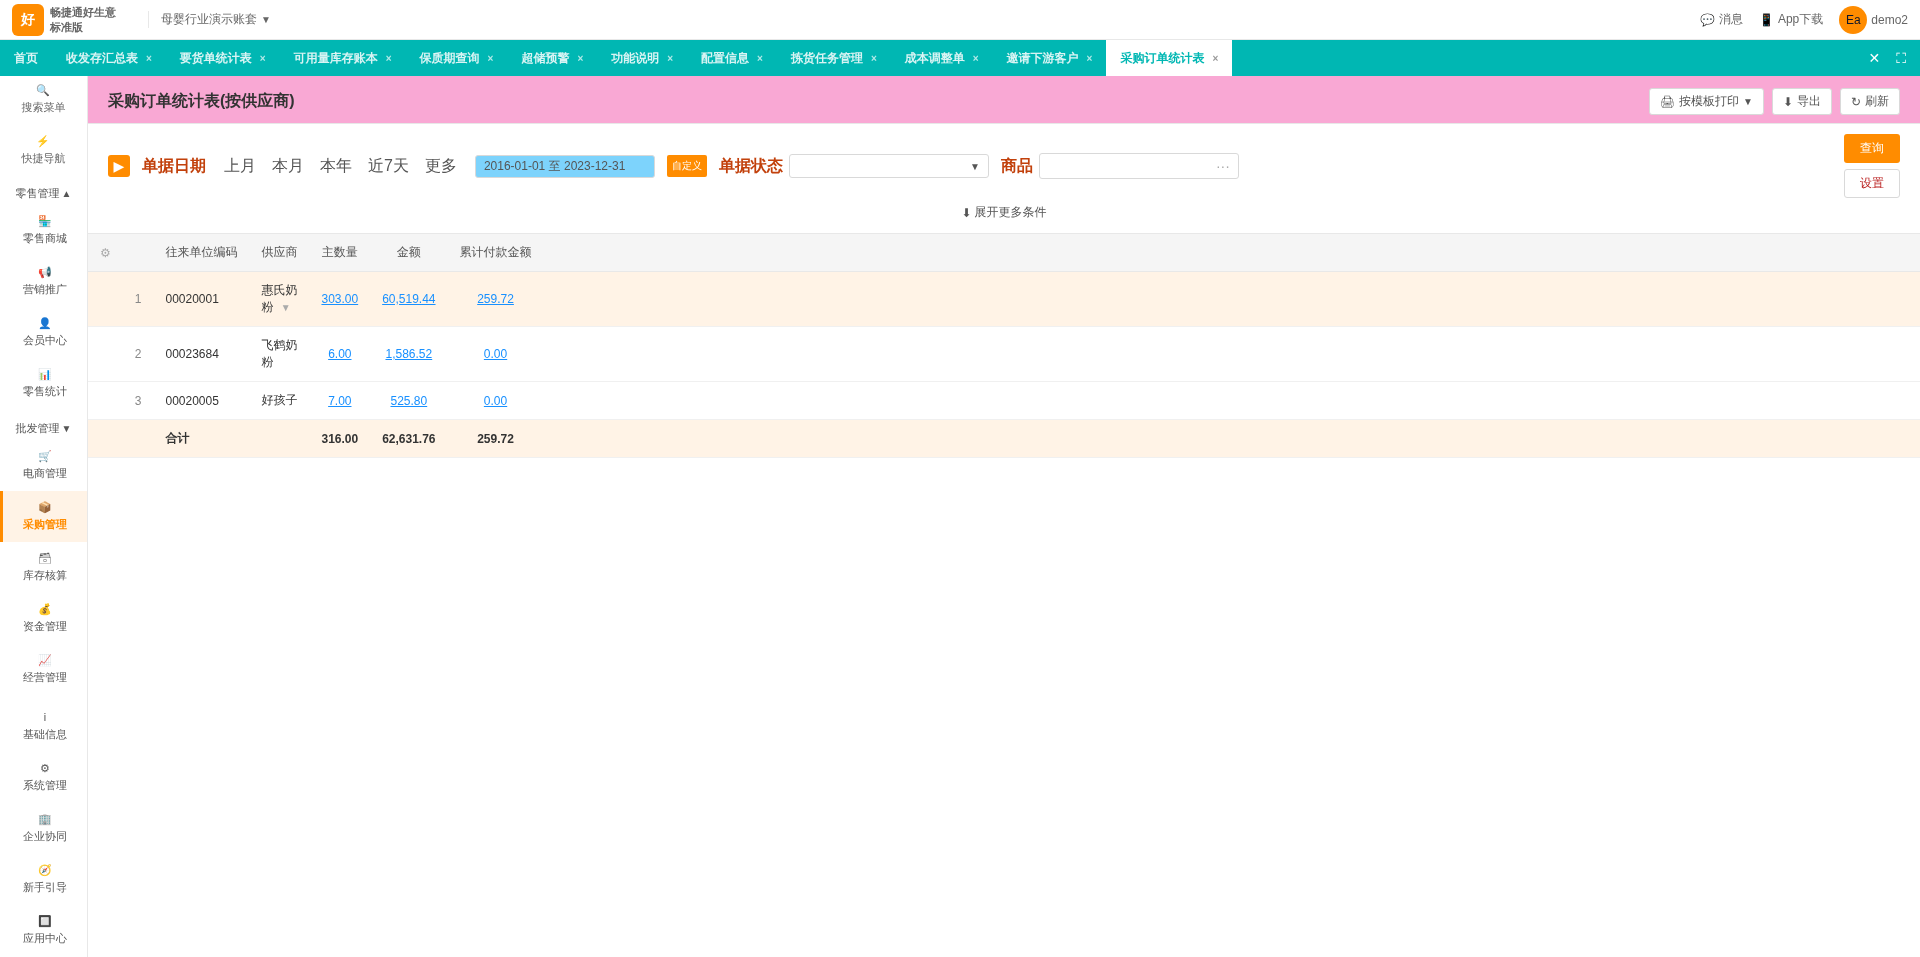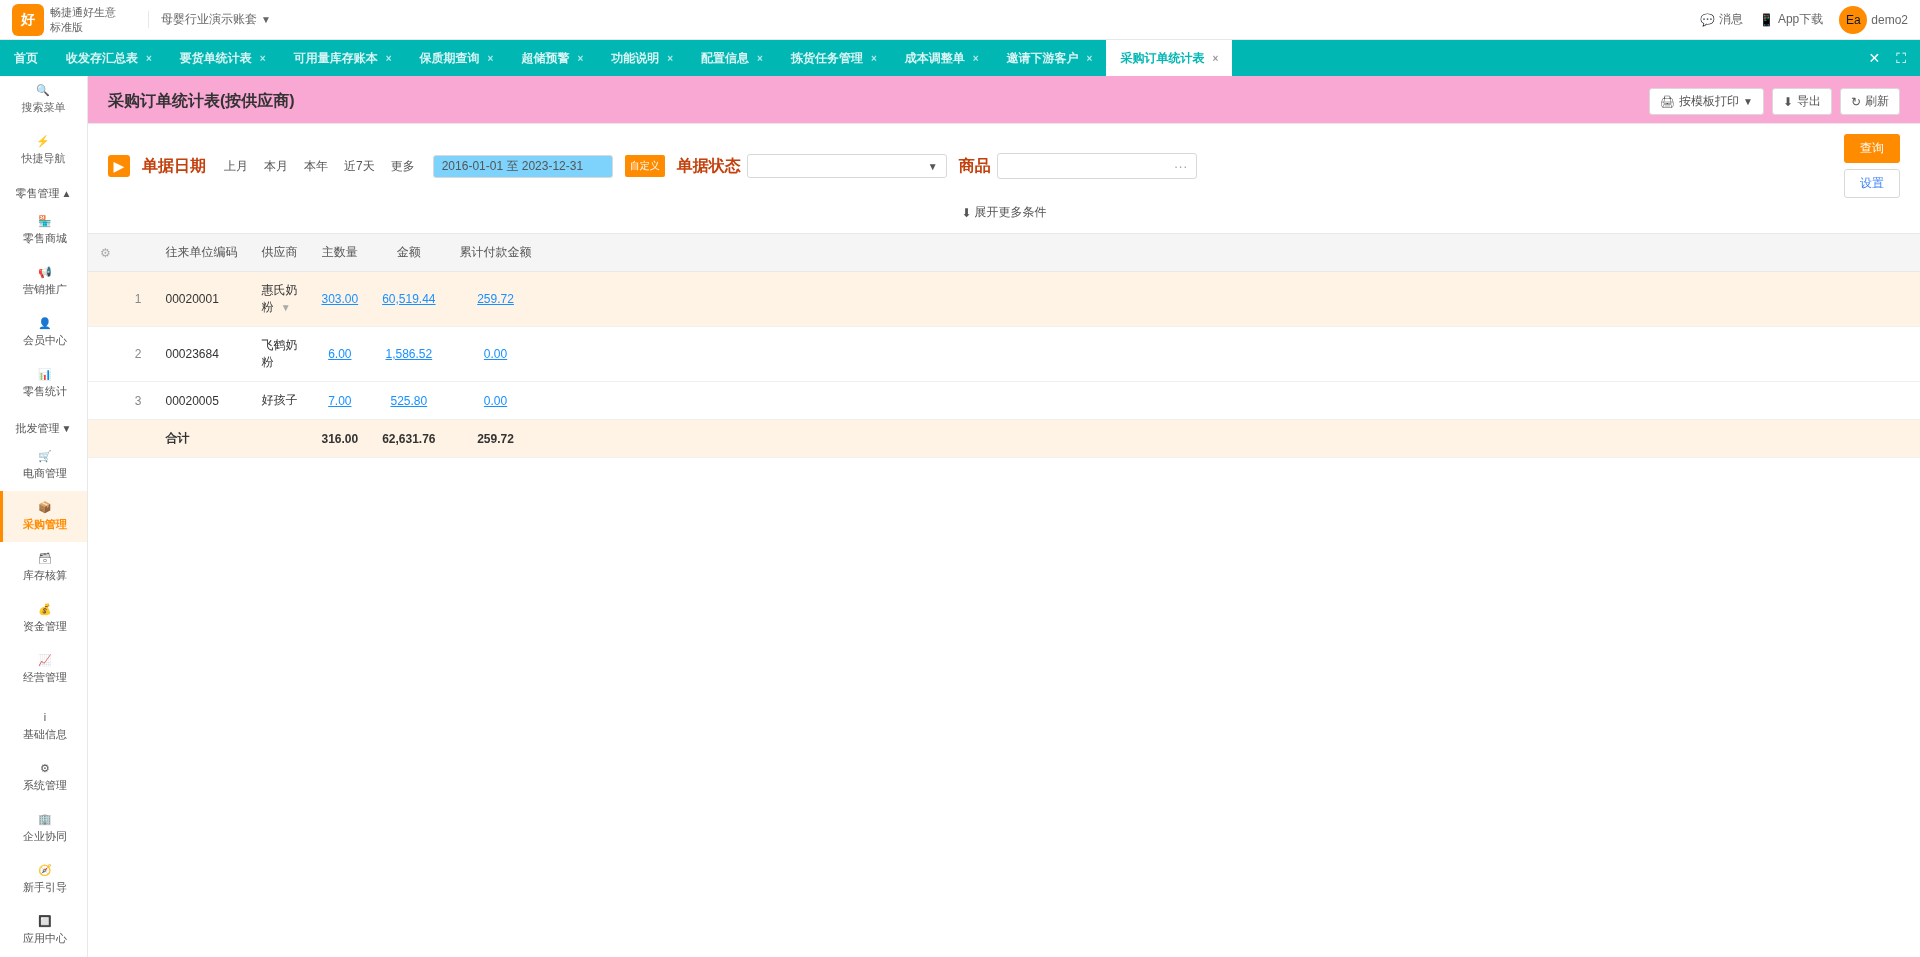--- a/index.html
+++ b/index.html
@@ -3,21 +3,21 @@
   <meta charset="utf-8">
   <style>
     * { margin: 0; padding: 0; box-sizing: border-box; }
     body { font-family: 'Microsoft YaHei', Arial, sans-serif; font-size: 12px; background: #f0f2f5; width: 1920px; min-height: 957px; overflow-x: hidden; }
 
     
     .top-bar { height: 40px; background: #fff; display: flex; align-items: center; padding: 0 12px; border-bottom: 1px solid #e8e8e8; justify-content: space-between; }
     .top-bar-left { display: flex; align-items: center; gap: 8px; }
     .logo-area { display: flex; align-items: center; gap: 6px; }
     .logo-icon { width: 32px; height: 32px; background: #ff8c00; border-radius: 6px; display: flex; align-items: center; justify-content: center; color: white; font-size: 14px; font-weight: bold; }
-    .logo-text { font-size: 11px; color: #666; line-height: 1.3; }
+    .logo-text { font-size: 11px; color: #666; line-height: 1.3; font-weight: bold; }
     .workspace-selector { display: flex; align-items: center; gap: 4px; color: #666; font-size: 12px; border-left: 1px solid #e8e8e8; padding-left: 12px; margin-left: 24px; cursor: pointer; }
     .top-bar-right { display: flex; align-items: center; gap: 16px; }
     .top-bar-btn { display: flex; align-items: center; gap: 4px; color: #666; font-size: 12px; cursor: pointer; }
     .user-avatar { width: 28px; height: 28px; border-radius: 50%; background: #ff8c00; display: flex; align-items: center; justify-content: center; color: #0f172a; font-size: 12px; }
 
     
     .nav-tabs { height: 36px; background: #00b7b3; display: flex; align-items: center; padding: 0 0; overflow: hidden; }
     .nav-tab { padding: 0 14px; height: 36px; display: flex; align-items: center; color: rgba(255,255,255,0.85); font-size: 12px; cursor: pointer; white-space: nowrap; position: relative; gap: 4px; font-weight: bold; }
     .nav-tab.active { background: #fff; color: #00b7b3; font-weight: bold; }
     .nav-tab .close-x { font-size: 10px; color: rgba(255,255,255,0.7); margin-left: 4px; }
@@ -44,27 +44,27 @@
     .btn-template { display: flex; align-items: center; gap: 4px; border: 1px solid #d9d9d9; padding: 4px 10px; border-radius: 3px; cursor: pointer; background: white; font-size: 12px; color: #555; }
     .btn-export { display: flex; align-items: center; gap: 4px; border: 1px solid #d9d9d9; padding: 4px 10px; border-radius: 3px; cursor: pointer; background: white; font-size: 12px; color: #555; }
     .btn-refresh { display: flex; align-items: center; gap: 4px; border: 1px solid #d9d9d9; padding: 4px 10px; border-radius: 3px; cursor: pointer; background: white; font-size: 12px; color: #555; }
 
     
     .filter-area { background: #fff; padding: 10px 20px; border-bottom: 1px solid #e8e8e8; }
     .filter-row { display: flex; align-items: center; gap: 12px; flex-wrap: nowrap; }
     .filter-toggle-btn { width: 22px; height: 22px; background: #ff8c00; border-radius: 3px; display: flex; align-items: center; justify-content: center; color: white; cursor: pointer; font-size: 14px; flex-shrink: 0; }
     .filter-label { color: #c2410c; font-size: 16px; white-space: nowrap; font-weight: bold; }
     .date-shortcuts { display: flex; gap: 4px; align-items: center; }
-    .date-btn { padding: 2px 6px; border-radius: 2px; cursor: pointer; font-size: 12px; color: #555; }
+    .date-btn { padding: 2px 6px; border-radius: 2px; cursor: pointer; font-size: 16px; color: #555; }
     .date-range { color: #555; font-size: 12px; border: 1px solid #d9d9d9; padding: 2px 8px; border-radius: 3px; background: #7dd3fc; min-width: 180px; }
     .date-custom-badge { background: #ff8c00; color: white; font-size: 10px; padding: 4px 5px; border-radius: 2px; cursor: pointer; }
     .filter-select-wrap { display: flex; align-items: center; gap: 6px; }
     .filter-select { border: 1px solid #d9d9d9; padding: 4px 8px; border-radius: 3px; background: white; font-size: 12px; min-width: 200px; color: #555; display: flex; align-items: center; justify-content: space-between; cursor: pointer; }
     .btn-query { background: #ff8c00; color: white; border: none; padding: 6px 16px; border-radius: 3px; cursor: pointer; font-size: 12px; }
-    .btn-settings { background: white; color: #3b82f6; border: 1px solid #d9d9d9; padding: 5px 12px; border-radius: 3px; cursor: pointer; font-size: 12px; }
+    .btn-settings { background: white; color: #b91c1c; border: 1px solid #d9d9d9; padding: 5px 12px; border-radius: 3px; cursor: pointer; font-size: 12px; }
     .filter-expand-row { display: flex; justify-content: center; padding: 6px 0 2px; }
     .expand-btn { display: flex; align-items: center; gap: 3px; color: #555; cursor: pointer; font-size: 12px; }
 
     
     .table-area { flex: 1; overflow: auto; padding: 0; background: #fff; }
     table { width: 100%; border-collapse: collapse; }
     thead tr { background: #f5f5f5; }
     th { padding: 10px 12px; text-align: left; color: #555; font-weight: normal; border-bottom: 1px solid #e8e8e8; font-size: 12px; white-space: nowrap; }
     th.center, td.center { text-align: center; }
     td { padding: 10px 12px; border-bottom: 1px solid #f0f0f0; font-size: 12px; color: #333; }

